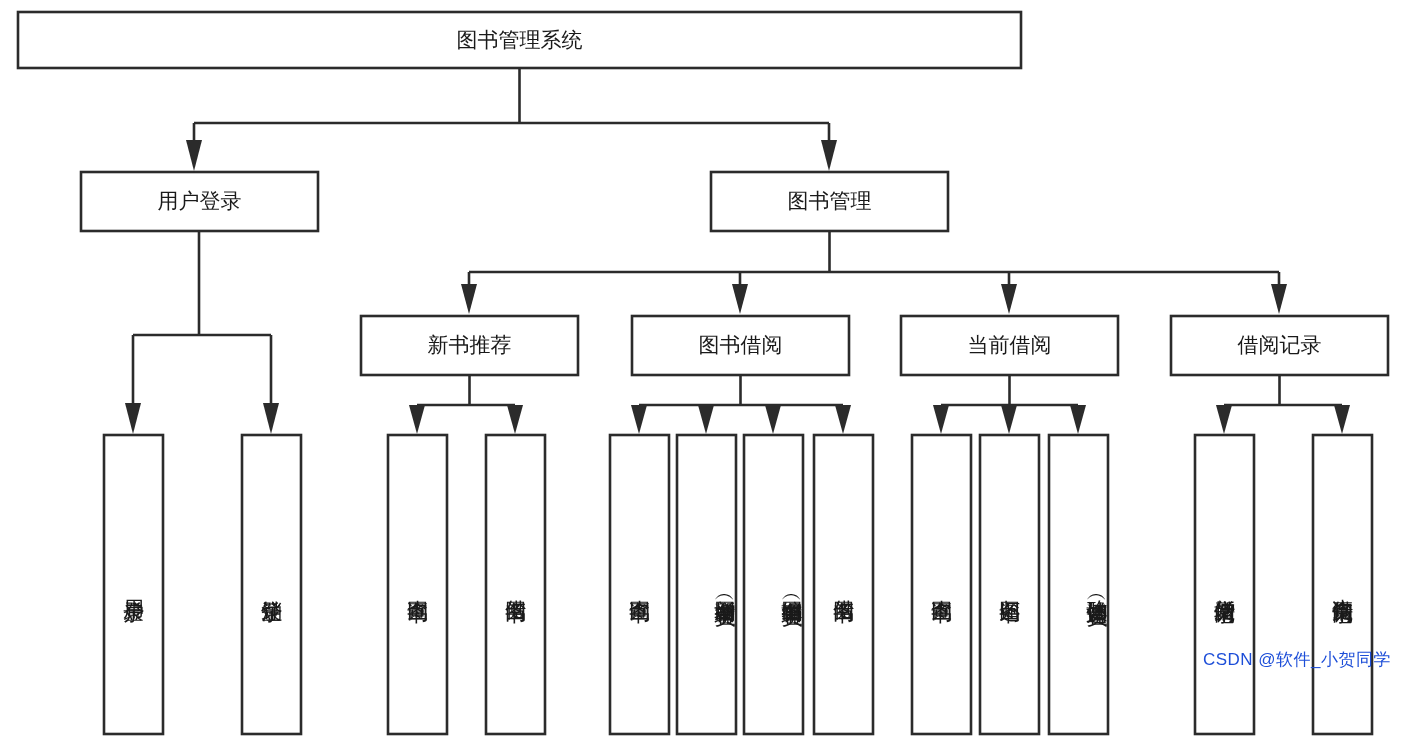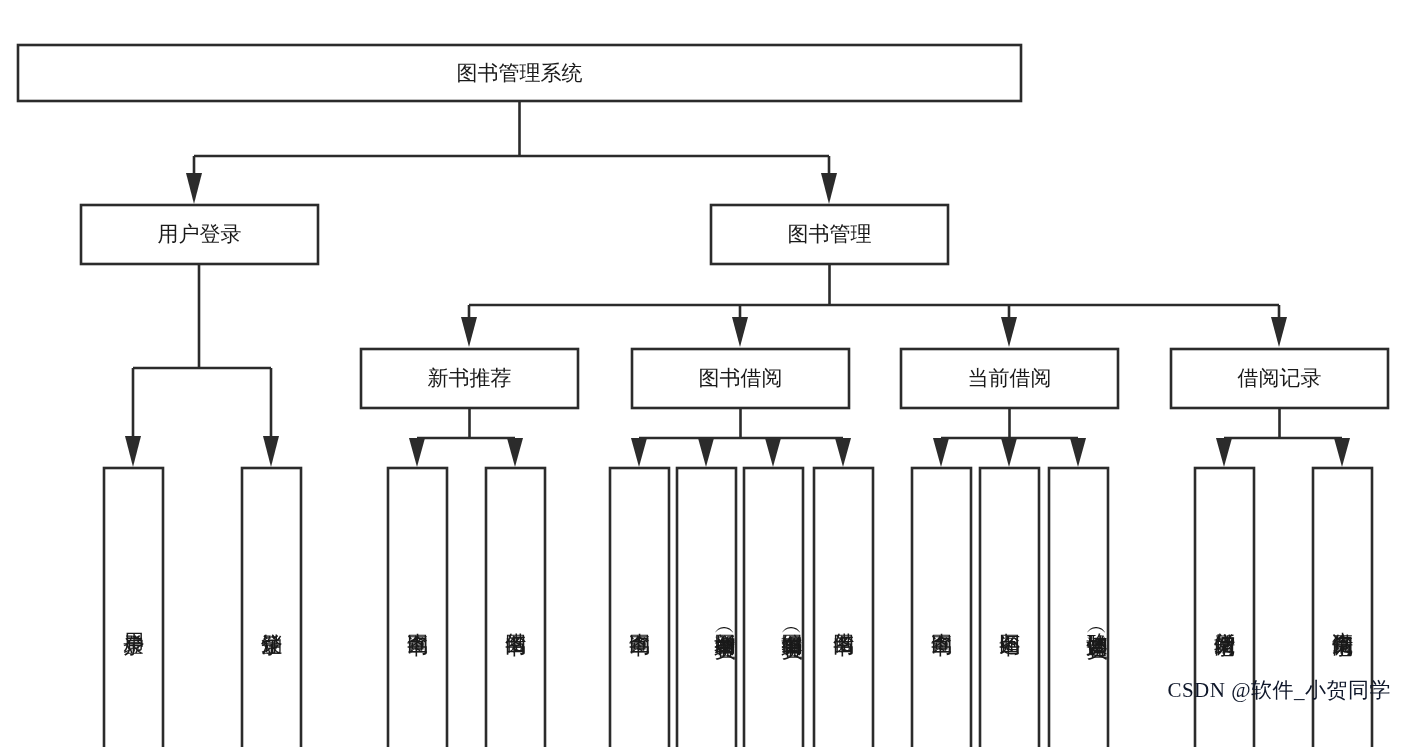--- a/index.html
+++ b/index.html
@@ -11,21 +11,20 @@
     width: 1405px;
     height: 747px;
     font-family: "Liberation Sans", "DejaVu Sans", sans-serif;
     overflow: hidden;
     position: relative;
   }
   #diagram-root {
     position: relative;
     width: 1405px;
     height: 677px;
-    margin-top: 33px;
   }
   svg#tree-svg {
     position: absolute;
     top: 0;
     left: 0;
     width: 1405px;
     height: 747px;
   }
   .node-box {
     fill: #ffffff;
@@ -61,23 +60,23 @@
     display: flex;
     align-items: center;
     justify-content: center;
     white-space: nowrap;
     pointer-events: none;
   }
   .watermark {
     position: absolute;
     right: 14px;
     bottom: 6px;
-    font-family: Liberation Serif, serif;
-    font-size: 21px;
-    color: #0f172a;
+    font-family: Liberation Sans, sans-serif;
+    font-size: 17px;
+    color: #1d4ed8;
     white-space: nowrap;
     letter-spacing: 0.5px;
   }
 </style>
 </head>
 <body>
 
 <div id="diagram-root">
 
   <svg id="tree-svg" viewBox="0 0 1405 747">

